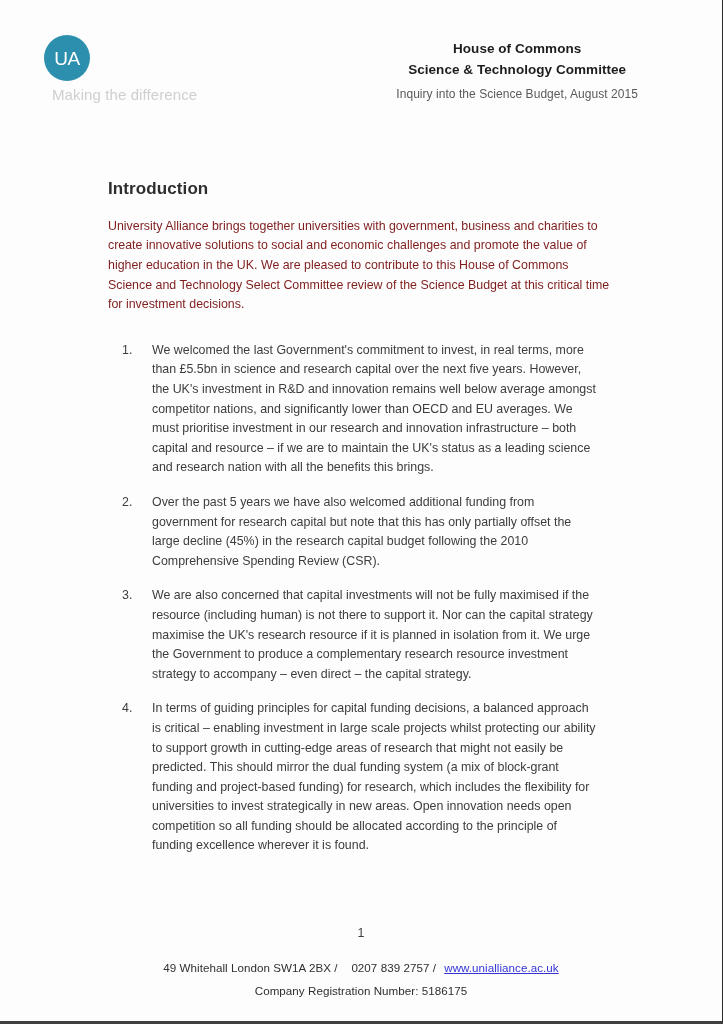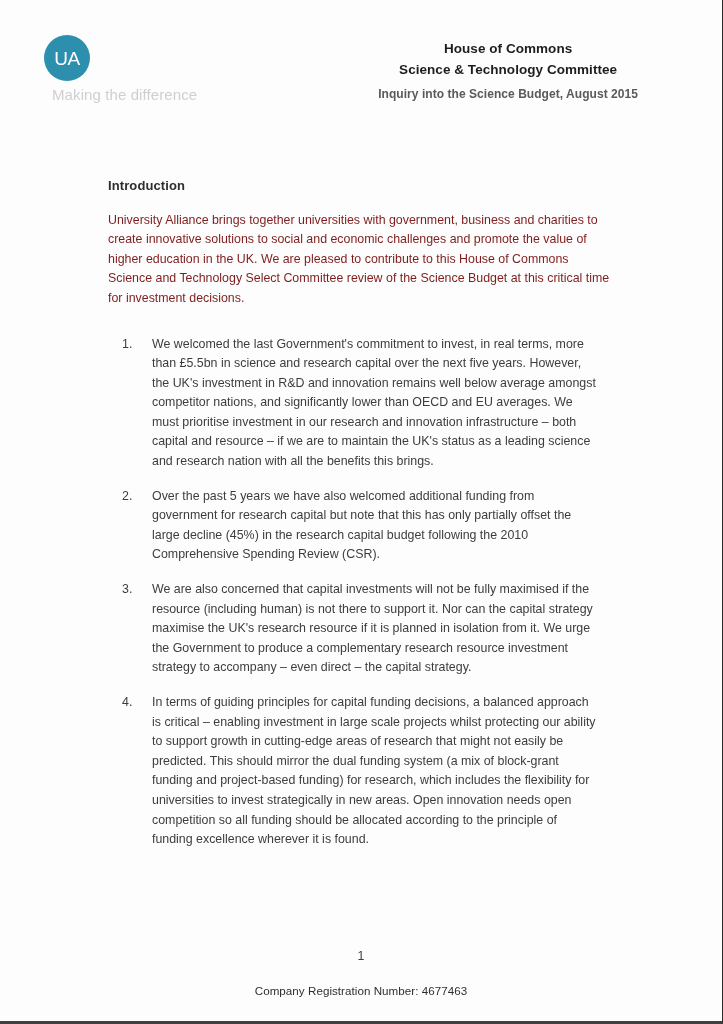--- a/index.html
+++ b/index.html
@@ -102,37 +102,37 @@
     font-size: 13.5px;
     font-weight: bold;
     color: #1d1d1d;
     line-height: 1.55;
     letter-spacing: 0.05px;
   }
   .committee .c3 {
     display: block;
     margin-top: 6px;
     font-size: 12px;
-    font-weight: bold;
+    font-weight: normal;
     color: #5a5a5a;
     letter-spacing: 0.05px;
   }
 
   
   .content {
     position: absolute;
     left: 108px;
     top: 176px;
     width: 506px;
     color: #3b3b3b;
     font-size: 12.4px;
     line-height: 1.58;
   }
   .sec-title {
-    font-size: 13px;
+    font-size: 17px;
     font-weight: bold;
     color: #2e2e2e;
     margin: 0 0 14px 0;
     letter-spacing: 0.1px;
   }
   p.intro {
     margin: 0 0 26px 0;
     color: #7f1d1d;
   }
   .q-heading {
@@ -233,16 +233,22 @@
       <li>We welcomed the last Government's commitment to invest, in real terms, more than £5.5bn in science and research capital over the next five years. However, the UK's investment in R&amp;D and innovation remains well below average amongst competitor nations, and significantly lower than OECD and EU averages.  We must prioritise investment in our research and innovation infrastructure – both capital and resource – if we are to maintain the UK's status as a leading science and research nation with all the benefits this brings.</li>
       <li>Over the past 5 years we have also welcomed additional funding from government for research capital but note that this has only partially offset the large decline (45%) in the research capital budget following the 2010 Comprehensive Spending Review (CSR).</li>
       <li>We are also concerned that capital investments will not be fully maximised if the resource (including human) is not there to support it.  Nor can the capital strategy maximise the UK's research resource if it is planned in isolation from it.  We urge the Government to produce a complementary research resource investment strategy to accompany – even direct – the capital strategy.</li>
       <li>In terms of guiding principles for capital funding decisions, a balanced approach is critical – enabling investment in large scale projects whilst protecting our ability to support growth in cutting-edge areas of research that might not easily be predicted. This should mirror the dual funding system (a mix of block-grant funding and project-based funding) for research, which includes the flexibility for universities to invest strategically in new areas. Open innovation needs open competition so all funding should be allocated according to the principle of funding excellence wherever it is found.</li>
     </ol>
 
   </div>
 
   <div class="footer">
     <div class="pagenum">1</div>
-    <div class="regnum">Company Registration Number: 4677463</div>
+    <div class="addr">
+      <span>49 Whitehall London SW1A 2BX /</span>
+      <span class="sep">&nbsp;</span>
+      <span>0207 839 2757 /</span>
+      <a class="weblink" href="#">www.unialliance.ac.uk</a>
+    </div>
+    <div class="regnum">Company Registration Number: 5186175</div>
   </div>
 
 </div>
 
 </body></html>

